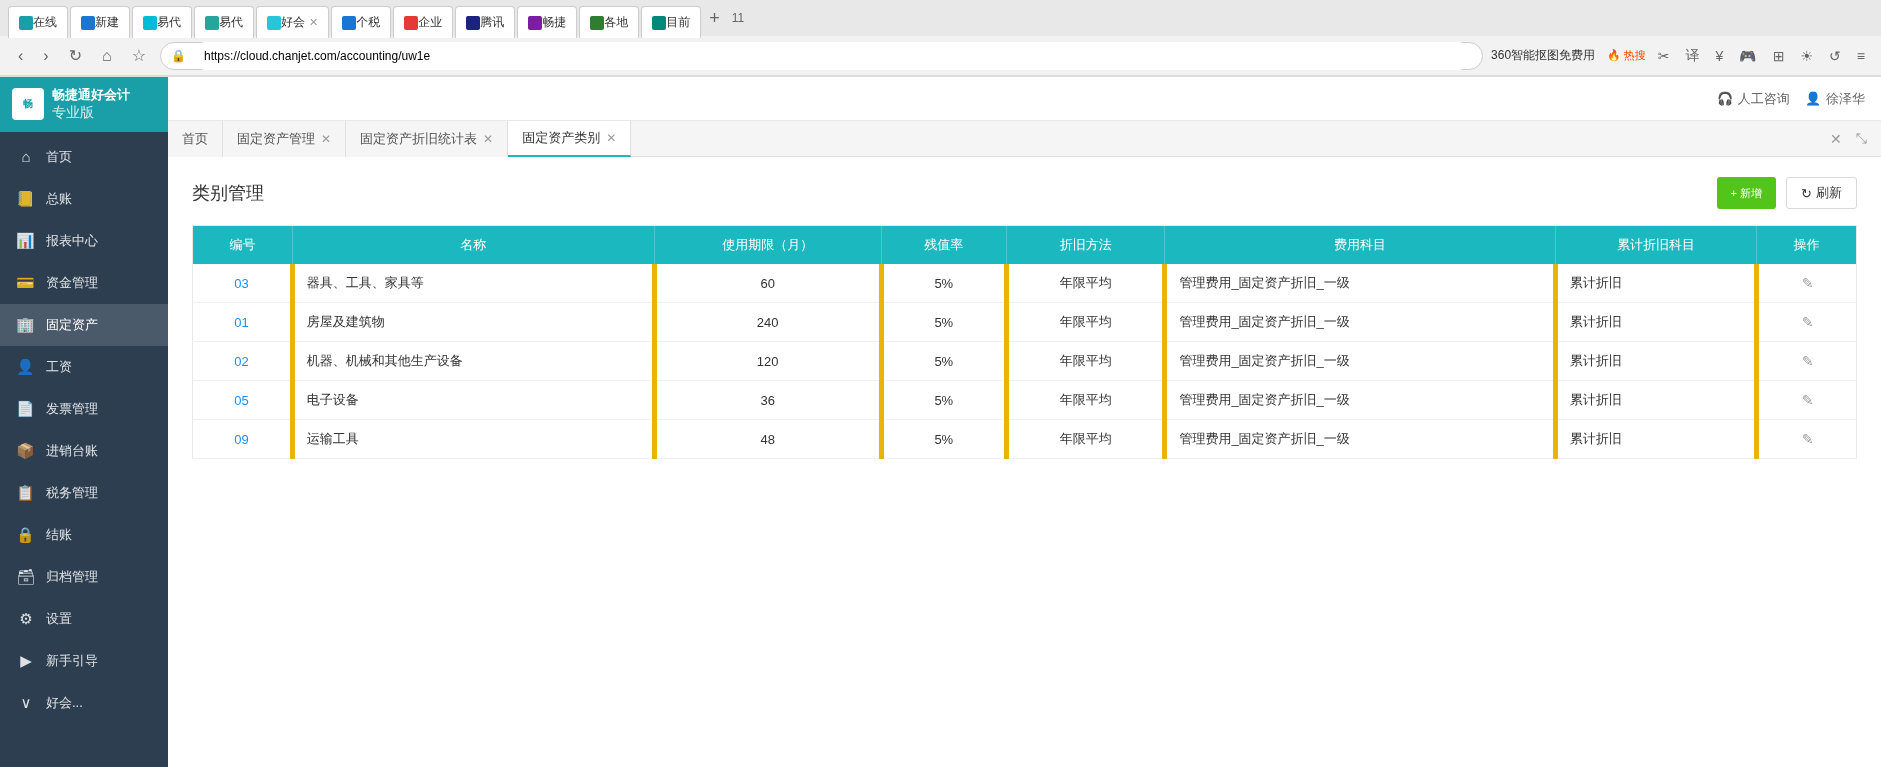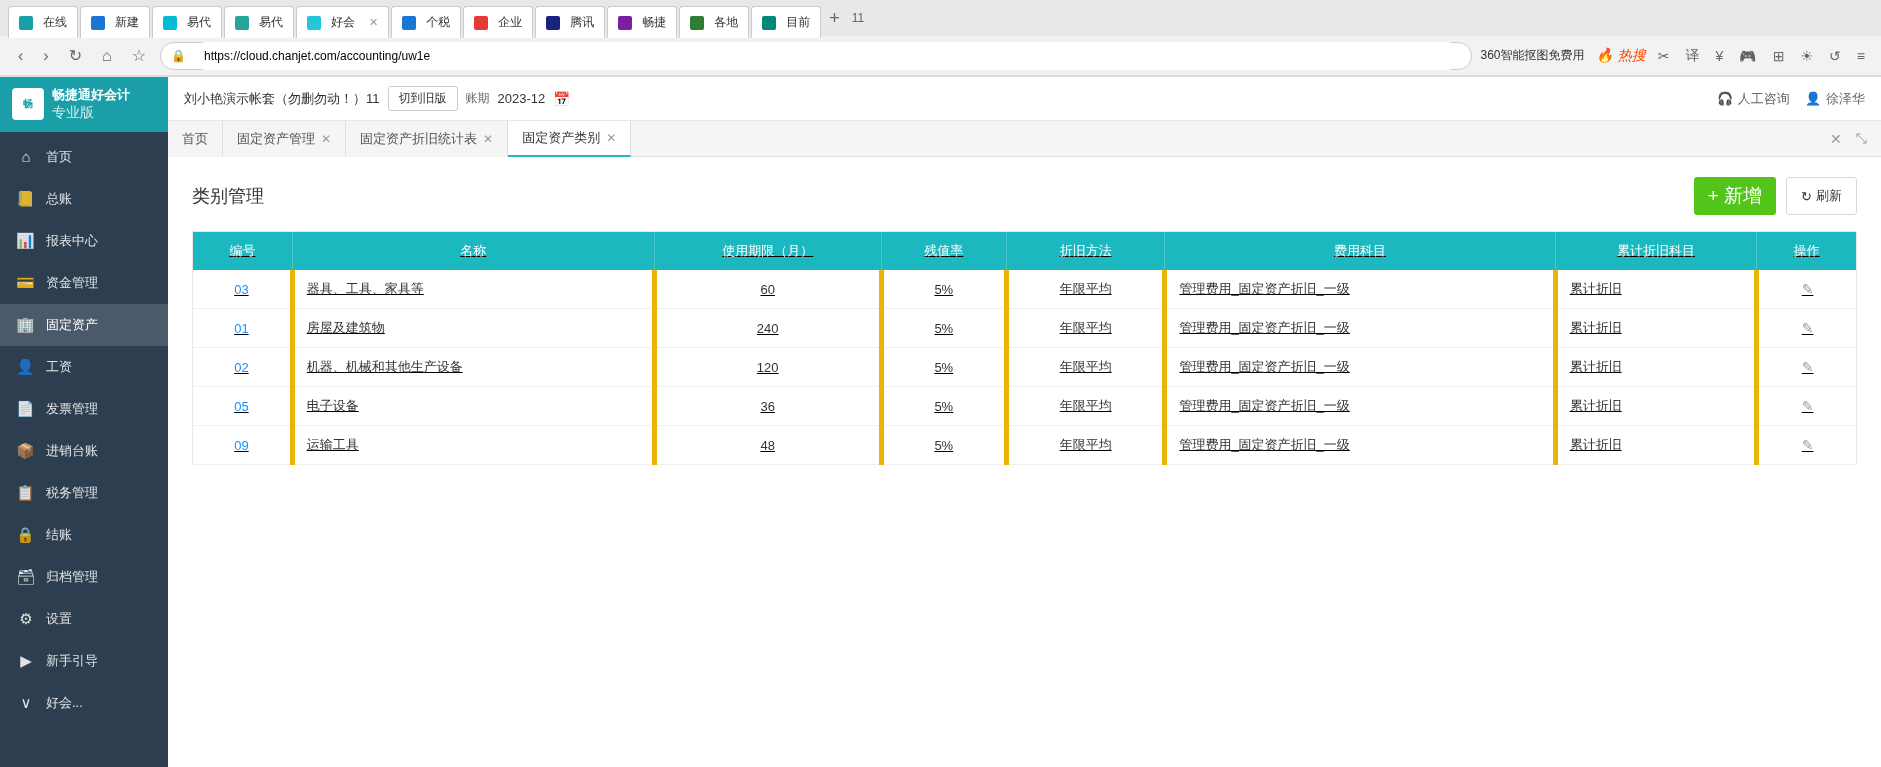--- a/index.html
+++ b/index.html
@@ -1,29 +1,29 @@
 <!DOCTYPE html>
 <html><head>
   <meta charset="utf-8">
   <style>
     * { margin: 0; padding: 0; box-sizing: border-box; }
     body { font-family: 'Microsoft YaHei', Arial, sans-serif; font-size: 13px; background: #f5f5f5; overflow: hidden; }
 
     
     .browser-chrome { background: #f2f2f2; border-bottom: 1px solid #ddd; }
     .tab-bar { display: flex; align-items: center; height: 36px; background: #e8e8e8; padding: 0 8px; gap: 2px; }
-    .tab { display: flex; align-items: center; height: 32px; padding: 0 10px; background: #fff; border-radius: 4px 4px 0 0; font-size: 12px; color: #333; gap: 10px; cursor: pointer; border: 1px solid #ccc; border-bottom: none; white-space: nowrap; margin-top: 8px; }
+    .tab { display: flex; align-items: center; height: 32px; padding: 0 10px; background: #fff; border-radius: 4px 4px 0 0; font-size: 12px; color: #333; gap: 0; cursor: pointer; border: 1px solid #ccc; border-bottom: none; white-space: nowrap; margin-top: 8px; }
     .tab.active { background: #fff; z-index: 1; }
     .tab-close { font-size: 11px; color: #999; cursor: pointer; margin-left: 4px; }
     .tab-add { background: none; border: none; cursor: pointer; color: #666; font-size: 18px; padding: 0 6px; }
     .address-bar { display: flex; align-items: center; height: 40px; background: #f2f2f2; padding: 0 12px; gap: 8px; border-bottom: 1px solid #ddd; }
     .nav-btn { background: none; border: none; cursor: pointer; color: #666; font-size: 16px; padding: 2px 6px; border-radius: 3px; }
     .address-input { flex: 1; height: 28px; border: 1px solid #ccc; border-radius: 14px; padding: 0 12px; font-size: 12px; background: #fff; }
     .search-area { display: flex; align-items: center; gap: 12px; font-size: 12px; color: #333; }
-    .hot-tag { color: #ff4500; font-size: 14px; font-style: italic; }
+    .hot-tag { color: #ff4500; font-size: 11px; }
     .toolbar-icons { display: flex; gap: 8px; align-items: center; }
     .toolbar-icon { font-size: 14px; color: #666; cursor: pointer; padding: 2px 4px; }
 
     
     .app-container { display: flex; height: calc(767px - 76px); }
 
     
     .sidebar { width: 168px; background: #2c3e50; color: #fff; display: flex; flex-direction: column; flex-shrink: 0; }
     .sidebar-header { background: #1a9fa8; padding: 10px 12px; display: flex; align-items: center; gap: 8px; }
     .sidebar-logo { width: 32px; height: 32px; background: #fff; border-radius: 4px; display: flex; align-items: center; justify-content: center; color: #1a9fa8; font-weight: bold; font-size: 10px; flex-shrink: 0; }
@@ -55,25 +55,25 @@
     .tab-resize-btns { margin-left: auto; display: flex; align-items: center; gap: 2px; padding-right: 8px; }
     .tab-resize-btn { background: none; border: none; cursor: pointer; color: #999; font-size: 14px; padding: 2px 6px; }
 
     
     .content-area { flex: 1; overflow: auto; padding: 20px 24px; }
 
     
     .page-title-bar { display: flex; align-items: center; justify-content: space-between; margin-bottom: 16px; }
     .page-title { font-size: 18px; font-weight: 500; color: #333; }
     .title-actions { display: flex; gap: 10px; }
-    .btn-primary { background: #4fc3f7; color: #fff; border: none; padding: 6px 14px; border-radius: 3px; cursor: pointer; font-size: 19px; display: flex; align-items: center; gap: 4px; background: #52c41a; }
+    .btn-primary { background: #4fc3f7; color: #fff; border: none; padding: 6px 14px; border-radius: 3px; cursor: pointer; font-size: 11px; display: flex; align-items: center; gap: 4px; background: #52c41a; }
     .btn-default { background: #fff; color: #333; border: 1px solid #d9d9d9; padding: 6px 14px; border-radius: 3px; cursor: pointer; font-size: 13px; display: flex; align-items: center; gap: 4px; }
 
     
-    .data-table { width: 100%; border-collapse: collapse; border: 1px solid #e8e8e8; text-decoration: underline; }
+    .data-table { width: 100%; border-collapse: collapse; border: 1px solid #e8e8e8; }
     .data-table thead tr { background: #1cb8c0; color: #fff; }
     .data-table thead th { padding: 10px 12px; text-align: center; font-size: 13px; font-weight: 500; border-right: 1px solid rgba(255,255,255,0.2); }
     .data-table thead th:last-child { border-right: none; }
     .data-table tbody tr { background: #fff; border-bottom: 1px solid #f0f0f0; }
     .data-table tbody td { padding: 10px 12px; text-align: center; font-size: 13px; color: #333; border-right: 5px solid #eab308; }
     .data-table tbody td:nth-child(2) { text-align: left; }
     .data-table tbody td:nth-child(6) { text-align: left; }
     .data-table tbody td:nth-child(7) { text-align: left; }
     .data-table tbody td:last-child { border-right: none; }
     .edit-icon { color: #999; cursor: pointer; font-size: 14px; }
@@ -229,27 +229,20 @@
       <div class="sidebar-item">
         <span class="sidebar-item-icon">∨</span>
         <span>好会...</span>
       </div>
     </div>
   </div>
 
   <div class="main-content">
 
     <div class="app-header">
-      <div class="app-header-left">
-        <span class="company-name">刘小艳演示帐套（勿删勿动！）11</span>
-        <button class="header-btn">切到旧版</button>
-        <span class="period-label">账期</span>
-        <span class="period-value">2023-12</span>
-        <span style="color:#1cb8c0;cursor:pointer;font-size:14px;">📅</span>
-      </div>
       <div class="app-header-right">
         <div class="header-right-btn">
           <span>🎧</span>
           <span>人工咨询</span>
         </div>
         <div class="header-right-btn">
           <span>👤</span>
           <span>徐泽华</span>
         </div>
       </div>

